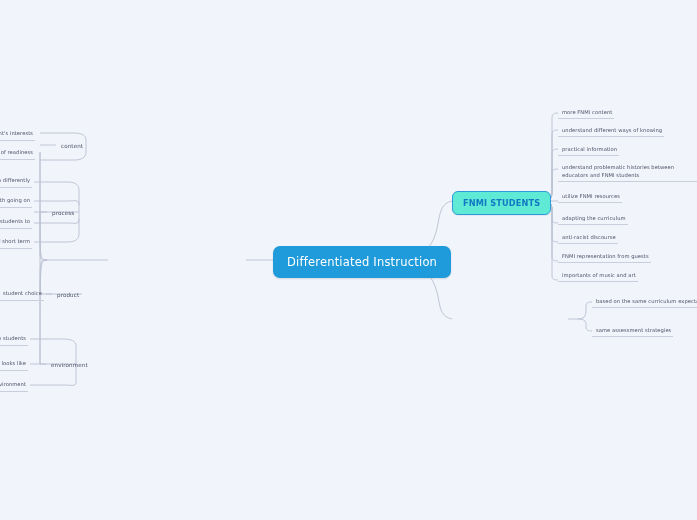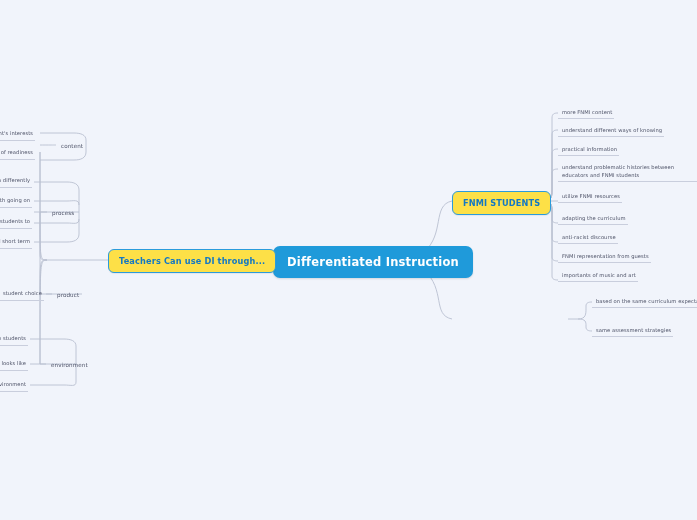--- a/index.html
+++ b/index.html
@@ -33,28 +33,28 @@
     position: absolute;
     box-sizing: border-box;
     white-space: nowrap;
   }
   
   .node-root {
     background: #1f9ada;
     color: #ffffff;
     border-radius: 7px;
     font-size: 11.5px;
-    font-weight: bold;
+    font-weight: normal;
     letter-spacing: 0.2px;
     padding: 9px 14px;
     box-shadow: 0 1px 2px rgba(0,0,0,0.12);
   }
   
   .node-l1 {
-    background: #fde047;
+    background: #5eead4;
     color: #1378c4;
     border: 1.4px solid #2b9bdb;
     border-radius: 6px;
     font-size: 8.2px;
     font-weight: bold;
     letter-spacing: 0.15px;
     padding: 6px 10px;
     box-shadow: 0 1px 1px rgba(0,0,0,0.06);
   }
   
@@ -141,21 +141,20 @@
       <path d="M543,201 C552,201 552,206 552,212 L552,276 C552,279 554,280 558,280"></path>
 
       <path d="M568,319 L578,319"></path>
       <path d="M578,319 C586,319 586,314 586,308 L586,306 C586,303 588,302 592,302"></path>
       <path d="M578,319 C586,319 586,322 586,326 L586,327 C586,330 588,331 592,331"></path>
     </g>
   </svg>
 
   <div class="node node-root" style="left:273px; top:246px;">Differentiated Instruction</div>
 
-  <div class="node node-l1" style="left:108px; top:249px;">Teachers Can use DI through...</div>
 
   <div class="node node-branch" style="left:58px; top:141px;">content</div>
   <div class="node node-branch" style="left:49px; top:208px;">process</div>
   <div class="node node-branch" style="left:54px; top:290px;">product</div>
   <div class="node node-branch" style="left:48px; top:360px;">environment</div>
 
   <div class="node node-leaf-left" style="left:-30px; top:129px; width:65px;">student's interests</div>
   <div class="node node-leaf-left" style="left:-30px; top:148px; width:65px;">level of readiness</div>
 
   <div class="node node-leaf-left" style="left:-32px; top:176px; width:64px;">learn differently</div>

